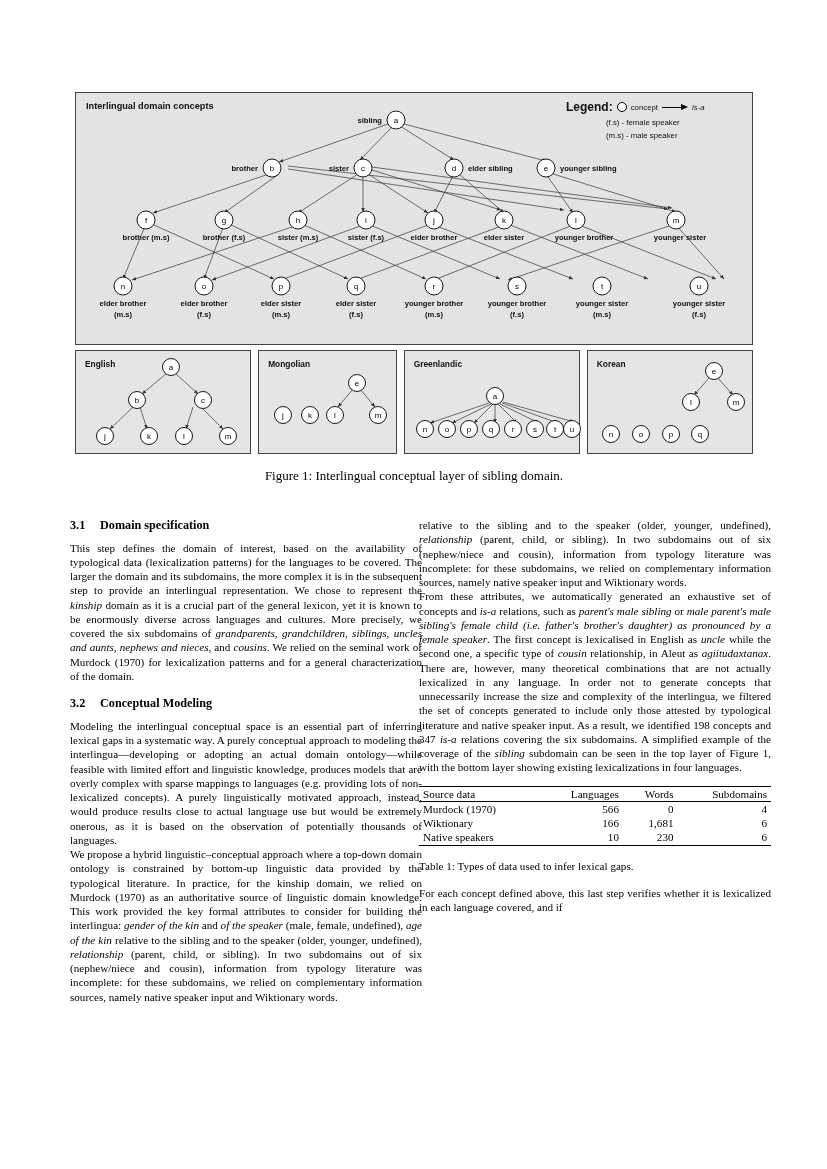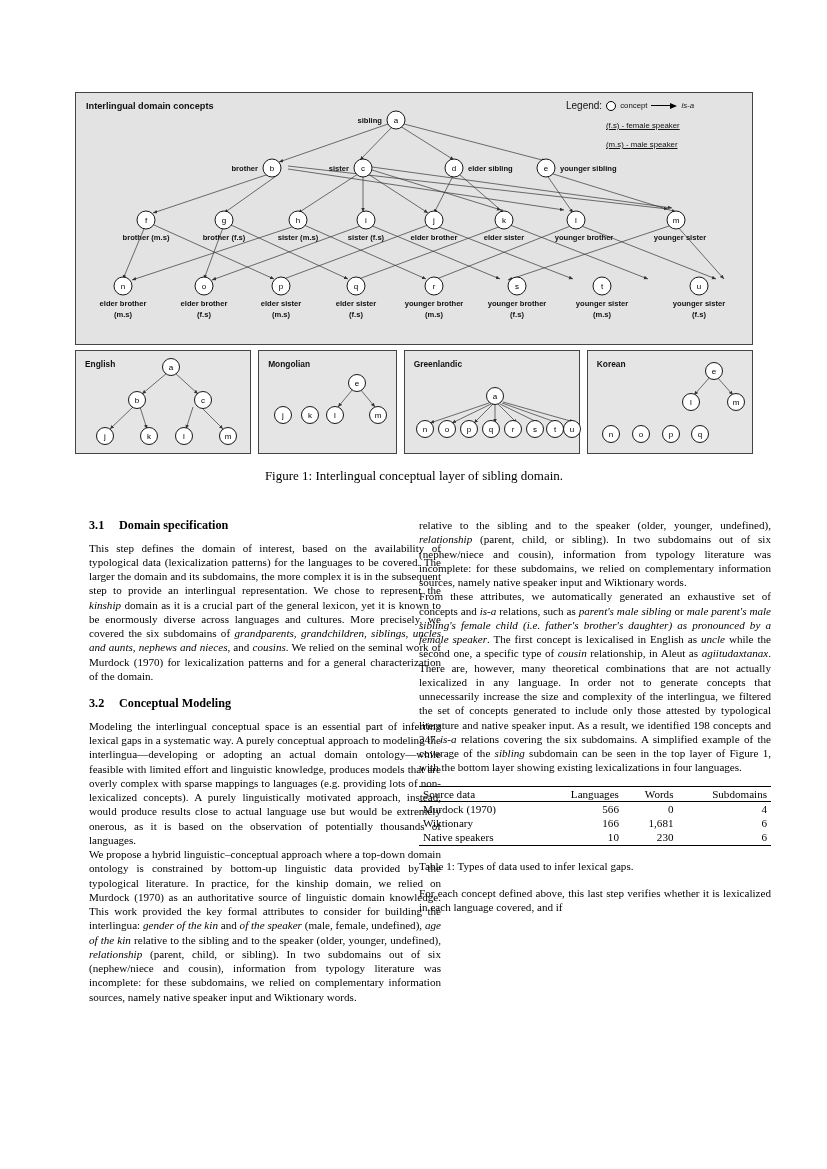--- a/index.html
+++ b/index.html
@@ -15,27 +15,27 @@
   .fig-main{
     position:absolute;left:0;top:0;width:678px;height:253px;
     background:#e3e3e3;border:1px solid #444;box-sizing:border-box;
   }
   .fig-title{
     position:absolute;left:10px;top:8px;font-family:"Liberation Sans",sans-serif;
     font-size:9.2px;font-weight:bold;color:#111;
   }
   .legend{position:absolute;right:8px;top:7px;width:178px;font-family:"Liberation Sans",sans-serif;font-size:7.8px;color:#111;}
   .legend-row1{display:flex;align-items:center;gap:4px;}
-  .legend-lbl{font-weight:normal;font-size:10px;}
+  .legend-lbl{font-weight:bold;font-size:12px;}
   .legend-circ{width:8px;height:8px;border:1px solid #000;border-radius:50%;background:#fff;display:inline-block;}
   .legend-arrow{display:inline-block;width:26px;height:7px;position:relative;}
   .legend-arrow:before{content:"";position:absolute;left:0;top:3px;width:20px;height:1px;background:#000;}
   .legend-arrow:after{content:"";position:absolute;left:19px;top:0.5px;border-left:7px solid #000;border-top:3.5px solid transparent;border-bottom:3.5px solid transparent;}
   .legend-isa{font-style:italic;}
-  .legend-row{margin-top:10px;padding-left:40px;text-decoration:underline;}
+  .legend-row{margin-top:4px;padding-left:40px;}
 
   .panels{position:absolute;left:0;top:258px;width:678px;height:104px;display:flex;gap:7px;}
   .panel{background:#e5e5e5;border:1px solid #444;box-sizing:border-box;position:relative;}
   .p-english{width:178px;}
   .p-mongolian{width:140px;}
   .p-greenlandic{width:178px;}
   .p-korean{width:168px;}
   .panel-title{
     position:absolute;left:9px;top:8px;font-family:"Liberation Sans",sans-serif;
     font-size:8.4px;font-weight:bold;color:#111;
@@ -443,21 +443,21 @@
               <text x="112" y="83">q</text>
             </g>
         </svg>
       </div>
 
     </div>
   </div>
 
   <div class="fig-caption">Figure 1: Interlingual conceptual layer of sibling domain.</div>
 
-  <div class="col col-left" style="height: 585px; overflow: hidden; margin-left: 19px;">
+  <div class="col col-left" style="height: 585px; overflow: hidden;">
 
     <h3 class="sec">
       <span class="num">3.1</span><span>Domain specification</span>
     </h3>
 
     <p class="para"><span>This step defines the domain of interest, based on the availability of typological data (lexicalization patterns) for the languages to be covered. The larger the domain and its subdomains, the more complex it is in the subsequent step to provide an interlingual representation. We chose to represent the </span><span class="it">kinship</span><span> domain as it is a crucial part of the general lexicon, yet it is known to be enormously diverse across languages and cultures. More precisely, we covered the six subdomains of </span><span class="it">grandparents</span><span>, </span><span class="it">grandchildren</span><span>, </span><span class="it">siblings</span><span>, </span><span class="it">uncles and aunts</span><span>, </span><span class="it">nephews and nieces</span><span>, and </span><span class="it">cousins</span><span>. We relied on the seminal work of Murdock (1970) for lexicalization patterns and for a general characterization of the domain.</span></p>
 
     <div class="spacer"></div>
 
     <h3 class="sec">

